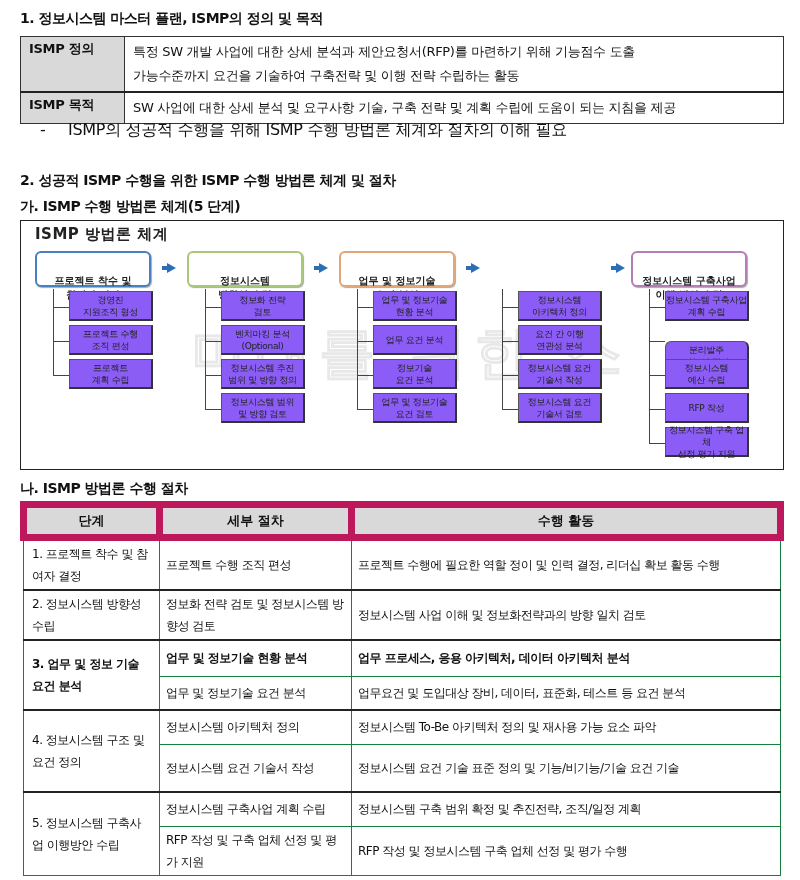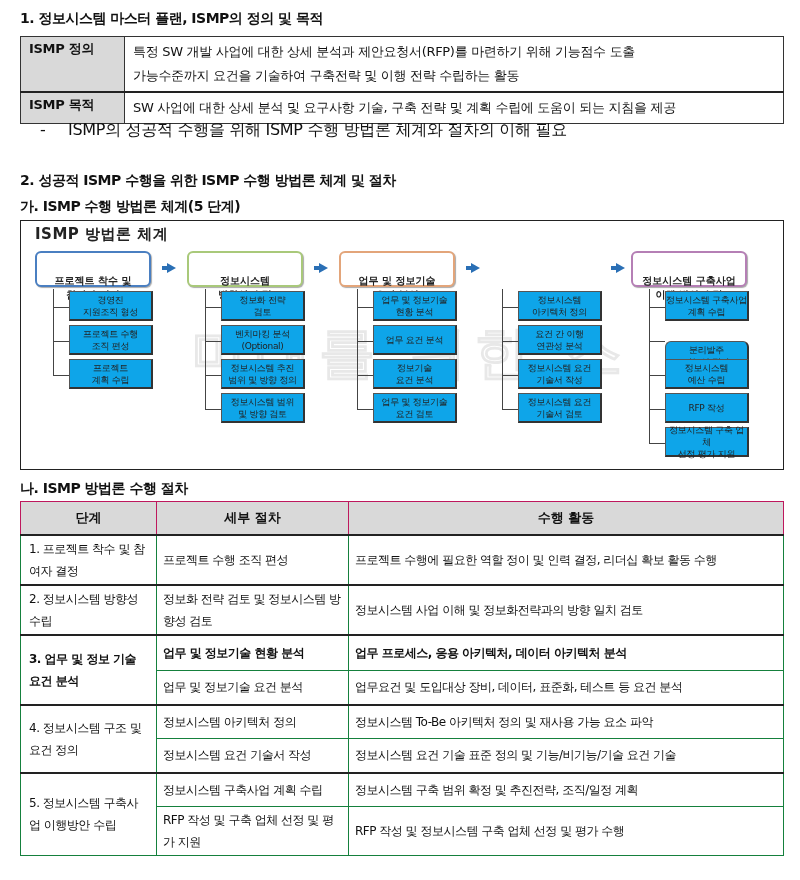--- a/index.html
+++ b/index.html
@@ -20,25 +20,25 @@
 
   
   .diagram { position: absolute; left: 20px; top: 220px; width: 764px; height: 250px; border: 1.5px solid #222; background: #fff; overflow: hidden; }
   .diagram .dtitle { position: absolute; left: 14px; top: 4px; font-size: 15px; font-weight: bold; letter-spacing: 0.5px; color: #222; }
   .watermark { position: absolute; left: 170px; top: 95px; font-size: 56px; color: transparent; -webkit-text-stroke: 1px #e8e8e8; letter-spacing: 8px; font-weight: bold; white-space: nowrap; }
   .phase { position: absolute; top: 30px; width: 116px; height: 36px; border: 2px solid; border-radius: 6px; background: #fff; font-size: 10px; font-weight: bold; text-align: center; line-height: 14px; padding-top: 21px; color: #222; box-shadow: 1px 1px 1px #aaa; }
   .arrow { position: absolute; top: 42px; width: 0; height: 0; border-top: 5px solid transparent; border-bottom: 5px solid transparent; border-left: 9px solid #2a6fb5; }
   .arrow::before { content: ""; position: absolute; left: -14px; top: -2px; width: 6px; height: 4px; background: #2a6fb5; }
   .trunk { position: absolute; width: 1px; background: #444; }
   .branch { position: absolute; height: 1px; background: #444; }
-  .sub { position: absolute; width: 84px; height: 30px; border: 1px solid #555; border-right: 2px solid #333; border-bottom: 2px solid #333; background: #0ea5e9; font-size: 9px; text-align: center; line-height: 12px; display: flex; align-items: center; justify-content: center; color: #222; letter-spacing: -0.3px; }
+  .sub { position: absolute; width: 84px; height: 30px; border: 1px solid #555; border-right: 2px solid #333; border-bottom: 2px solid #333; background: #8b5cf6; font-size: 9px; text-align: center; line-height: 12px; display: flex; align-items: center; justify-content: center; color: #222; letter-spacing: -0.3px; }
 
   
   .proc { position: absolute; left: 20px; top: 501px; width: 764px; border-collapse: collapse; border: 1.5px solid #222; }
-  .proc th { background: #d9d9d9; font-weight: bold; font-size: 13px; height: 33px; border: 1px solid #be185d; }
+  .proc th { background: #d9d9d9; font-weight: bold; font-size: 13px; height: 33px; border: 7px solid #be185d; }
   .proc td { border: 1px solid #15803d; font-size: 12px; letter-spacing: -0.5px; padding: 2px 6px; line-height: 22px; vertical-align: middle; }
   .proc col.c1 { width: 136px; }
   .proc col.c2 { width: 192px; }
   .proc td.stage { vertical-align: middle; padding: 2px 8px; }
   .proc tr.grp td { border-top: 2px solid #222; }
 </style>
 </head>
 <body>
 
 <div class="h1" style="top:10px">1. 정보시스템 마스터 플랜, ISMP의 정의 및 목적</div>
@@ -269,21 +269,21 @@
       </tr>
       <tr style="height: 34px;">
         <td>업무 및 정보기술 요건 분석</td>
         <td>업무요건 및 도입대상 장비, 데이터, 표준화, 테스트 등 요건 분석</td>
       </tr>
       <tr class="grp" style="height: 34px;">
         <td class="stage" rowspan="2">4. 정보시스템 구조 및 요건 정의</td>
         <td>정보시스템 아키텍처 정의</td>
         <td>정보시스템 To-Be 아키텍처 정의 및 재사용 가능 요소 파악</td>
       </tr>
-      <tr style="height: 34px;">
+      <tr style="height: 48px;">
         <td>정보시스템 요건 기술서 작성</td>
         <td>정보시스템 요건 기술 표준 정의 및 기능/비기능/기술 요건 기술</td>
       </tr>
       <tr class="grp" style="height: 34px;">
         <td class="stage" rowspan="2">5. 정보시스템 구축사업 이행방안 수립</td>
         <td>정보시스템 구축사업 계획 수립</td>
         <td>정보시스템 구축 범위 확정 및 추진전략, 조직/일정 계획</td>
       </tr>
       <tr style="height: 46px;">
         <td>RFP 작성 및 구축 업체 선정 및 평가 지원</td>

